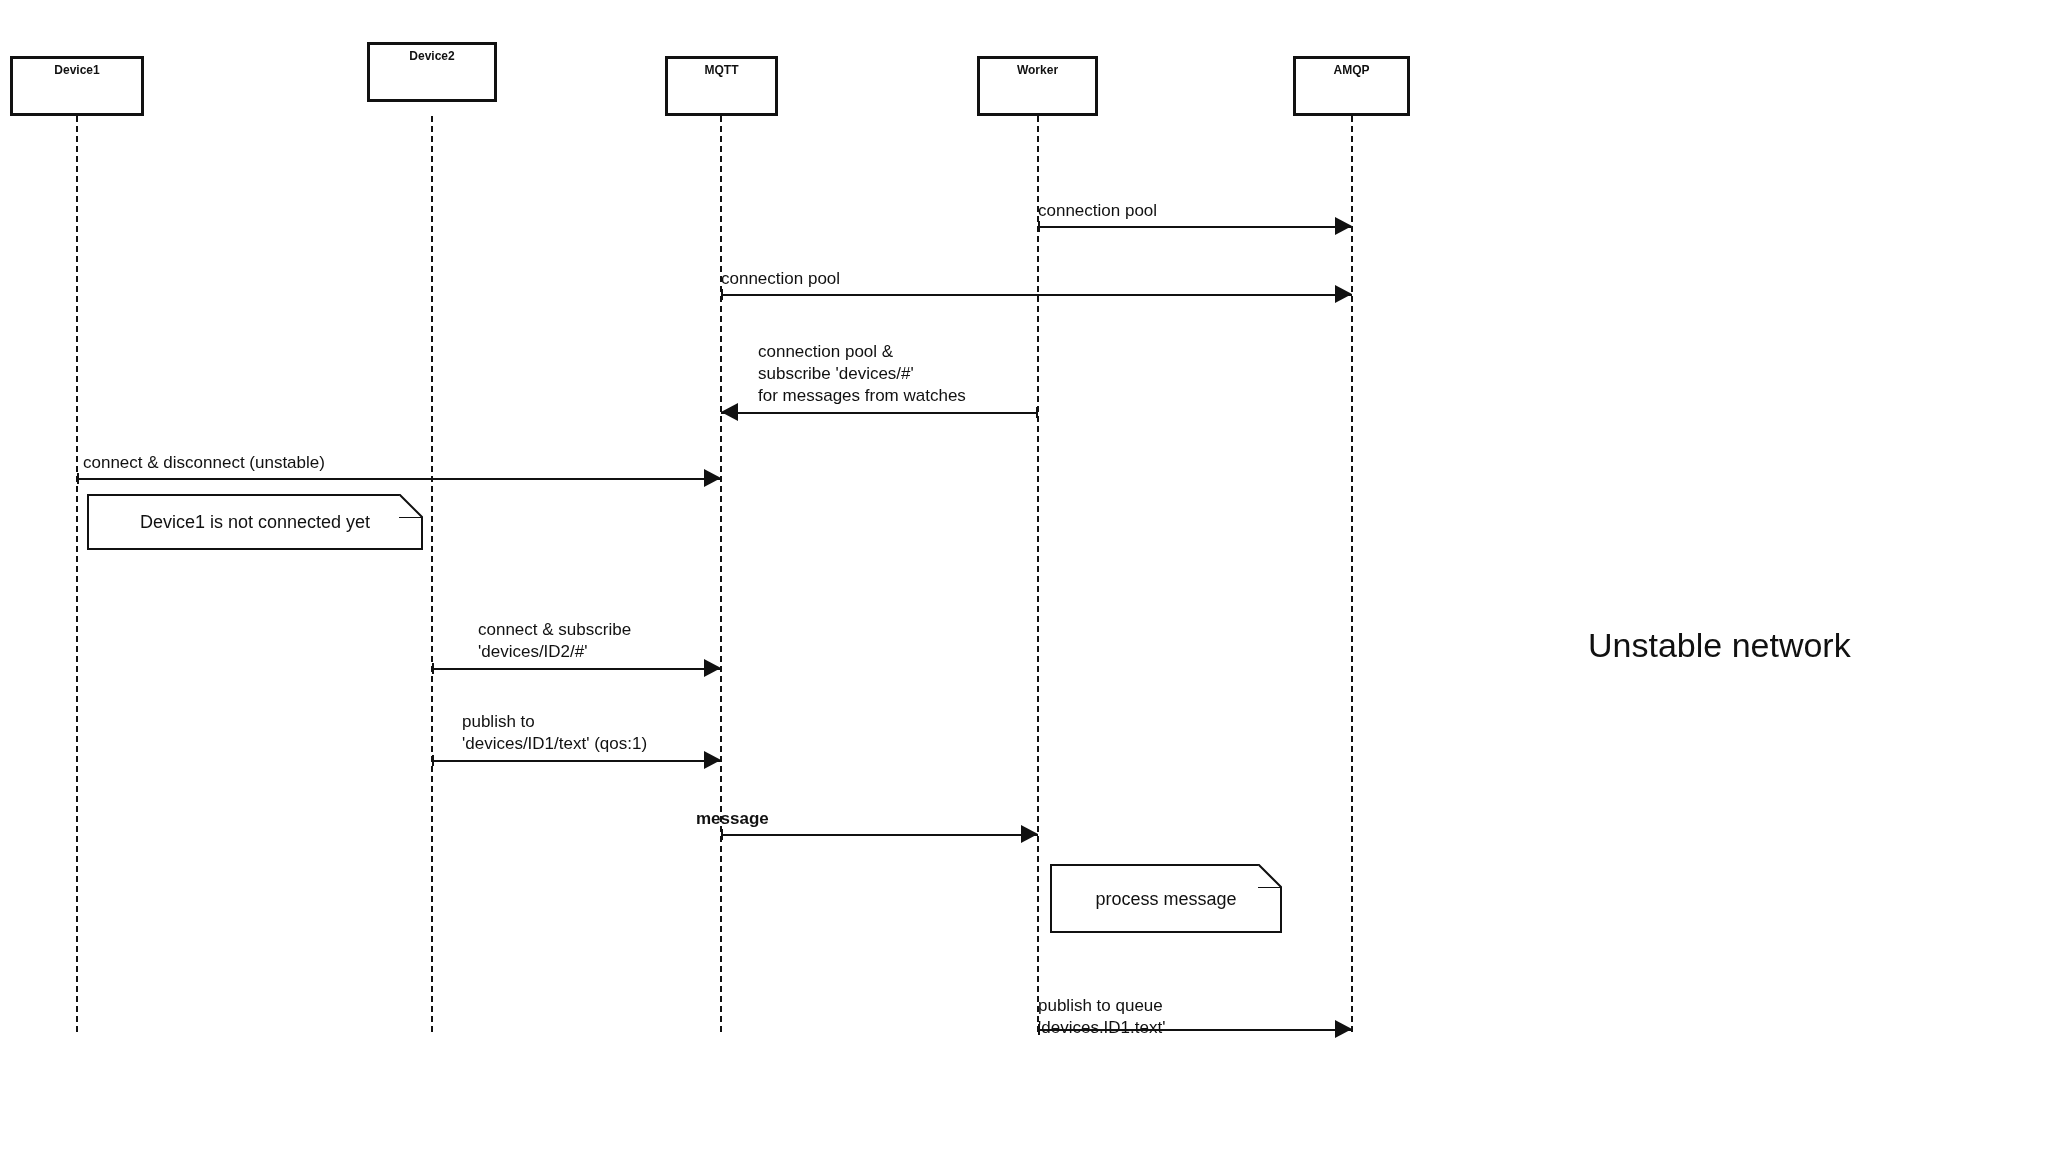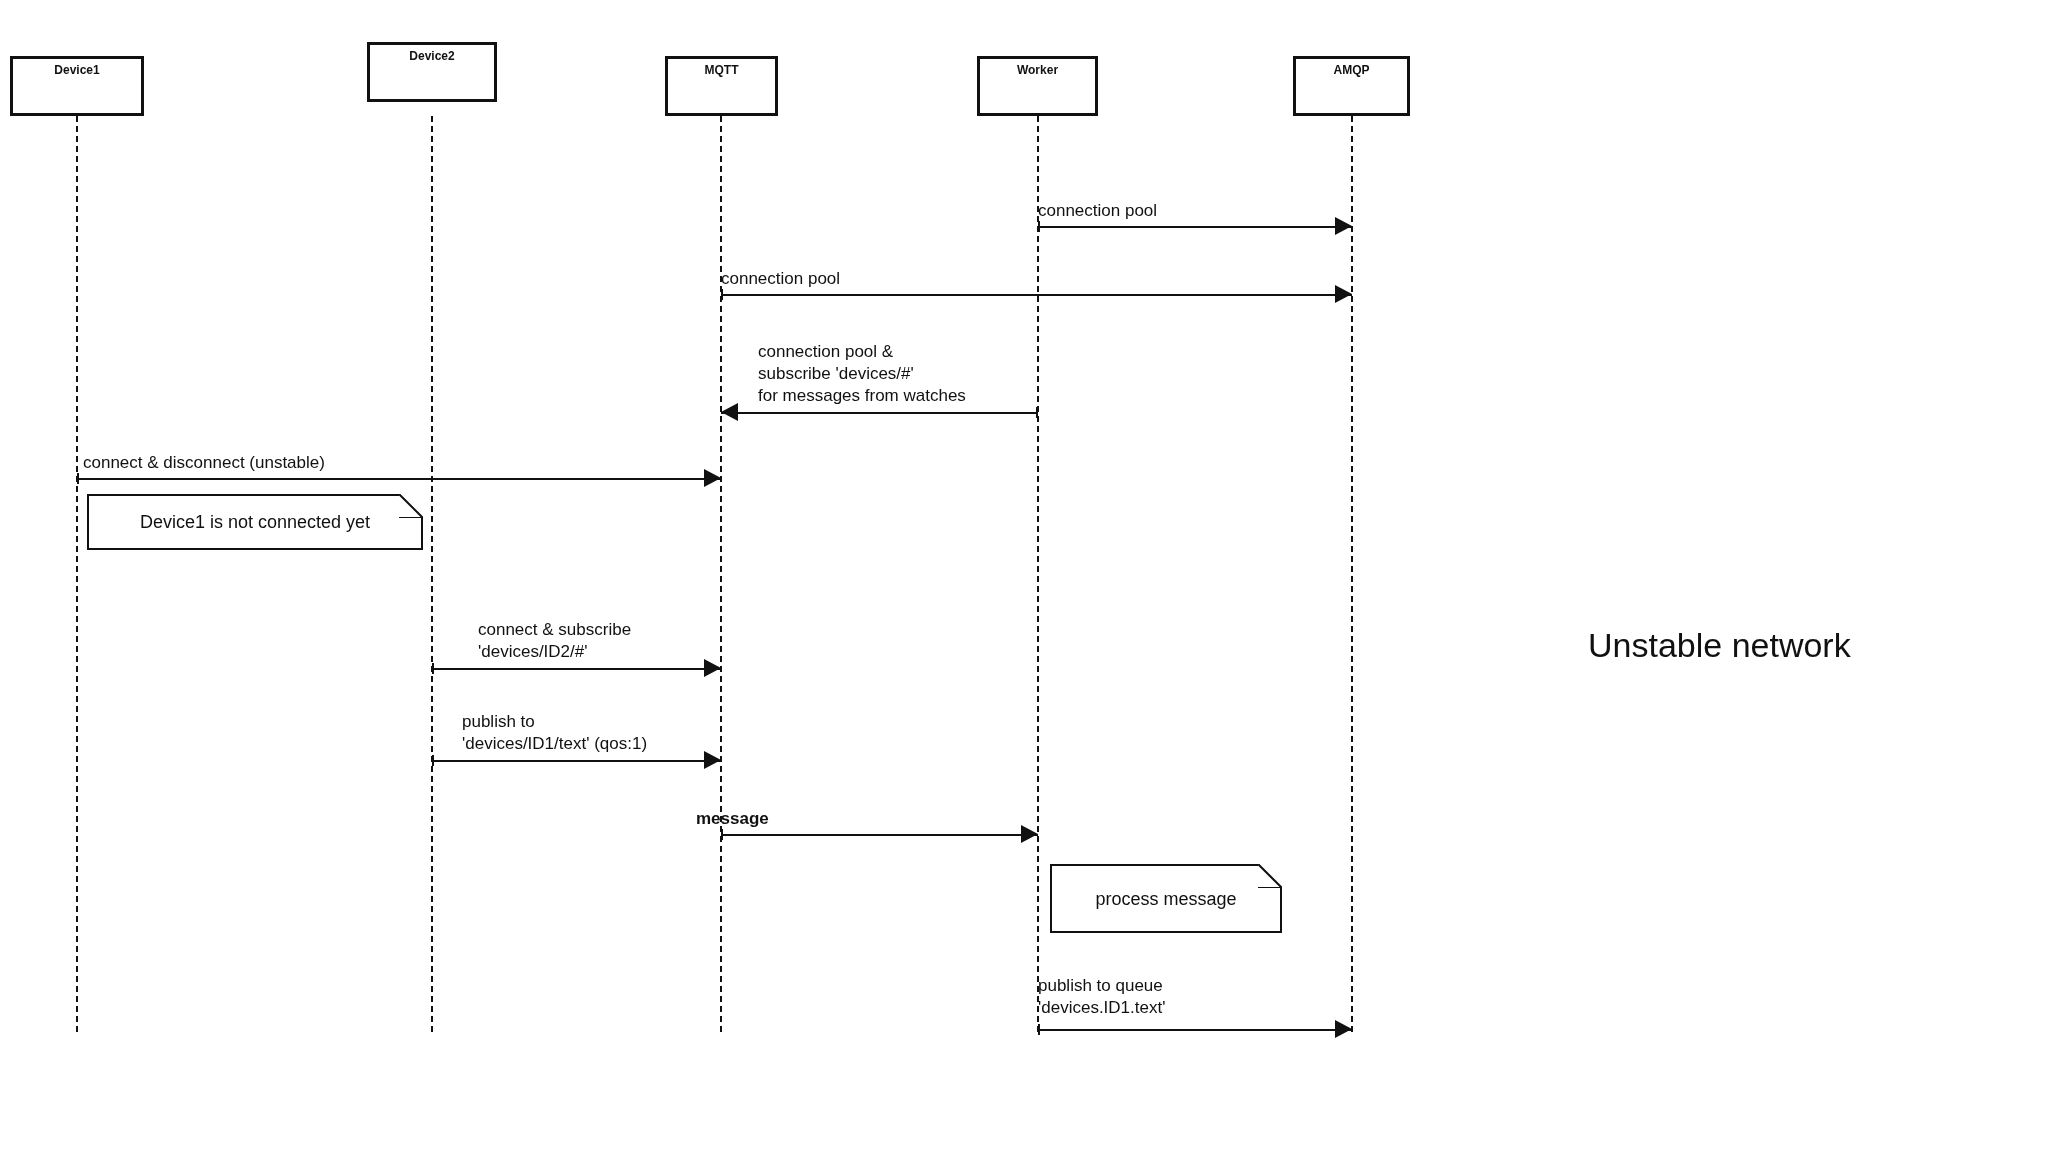--- a/index.html
+++ b/index.html
@@ -200,21 +200,21 @@
         <div class="stem" style="width: 317px;"></div>
         <div class="tail-cap" style="left: 0px;"></div>
         <div class="head" style="left: 300px;"></div>
       </div>
       <div class="msg-label center" style="left: 696px; width: 317px; top: 808px; font-weight: bold;"><div>message</div></div>
       <div class="msg to-right" style="left: 1038px; top: 1029px; width: 314px;">
         <div class="stem" style="width: 314px;"></div>
         <div class="tail-cap" style="left: 0px;"></div>
         <div class="head" style="left: 297px;"></div>
       </div>
-      <div class="msg-label center" style="left: 1038px; width: 314px; top: 975px;"><div>publish to queue</div><div>'devices.ID1.text'</div></div>
+      <div class="msg-label center" style="left: 1038px; width: 314px; top: 995px;"><div>publish to queue</div><div>'devices.ID1.text'</div></div>
     </div>
   <div id="notes-layer">
       <div class="note" style="left: 87px; top: 494px; width: 336px; height: 56px;">
         <div class="note-body"></div>
         <div class="note-fold-mask"></div>
         <div class="note-fold-edge"><svg width="24" height="24" viewBox="0 0 24 24">
             <path d="M0 0 L24 24 L0 24 Z" fill="#ffffff" stroke="none"></path>
             <path d="M0 0 L24 24 M24 24 L0 24" fill="none" stroke="#111111" stroke-width="2"></path>
           </svg></div>
         <div class="note-text">Device1 is not connected yet</div>

